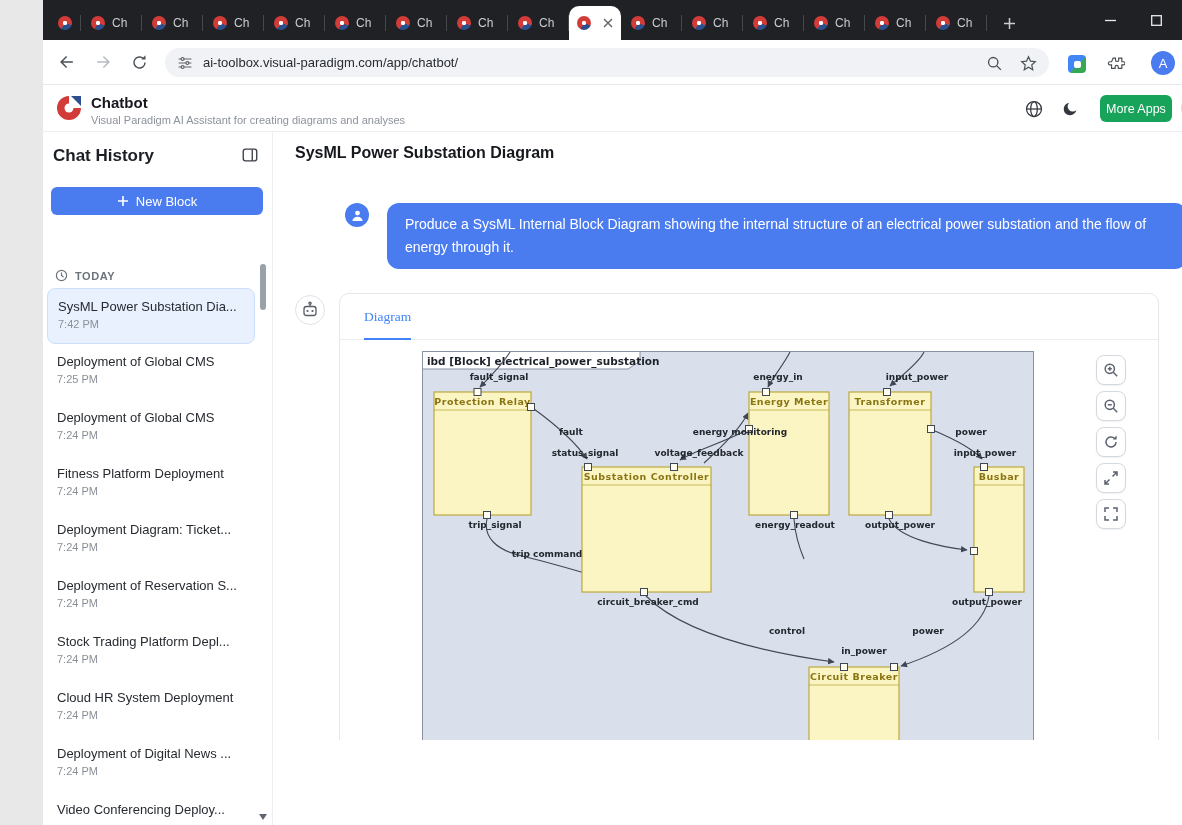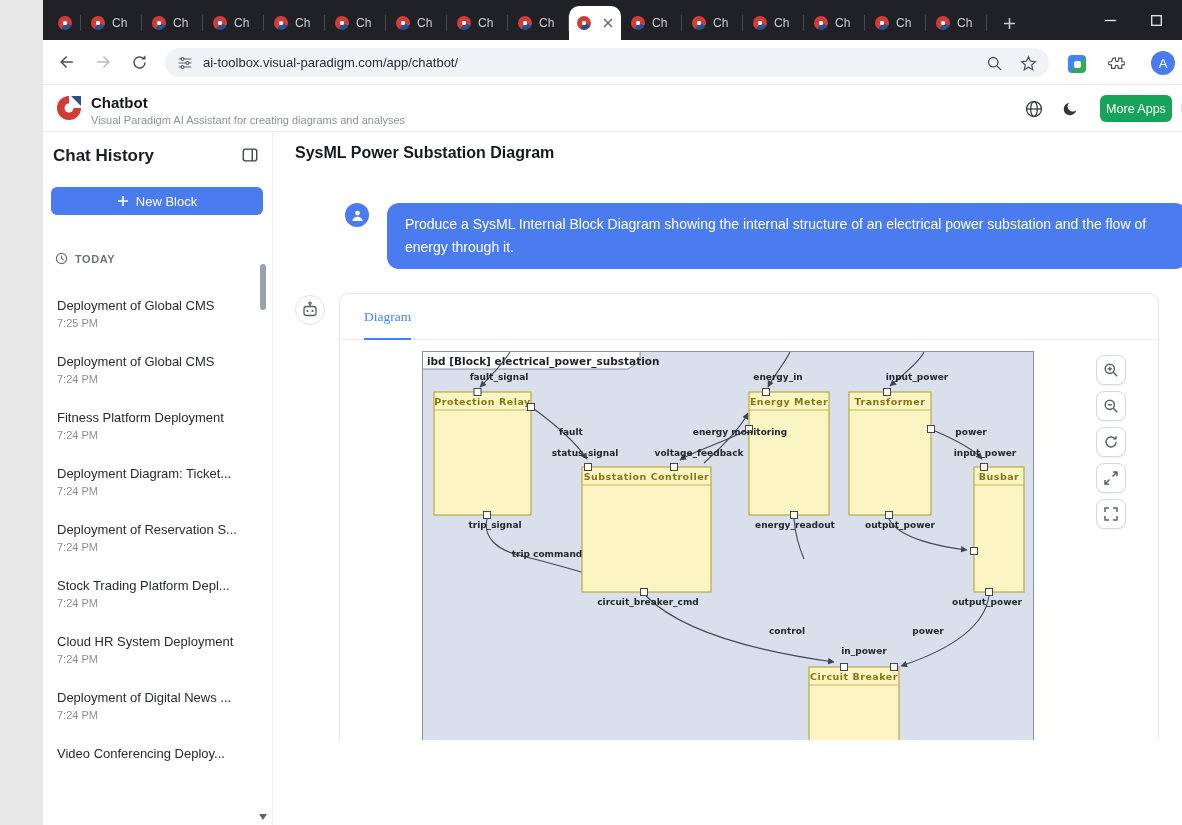--- a/index.html
+++ b/index.html
@@ -45,21 +45,21 @@
 
   
   #sidebar{position:absolute;left:0;top:132px;width:230px;height:693px;background:#fff;border-right:1px solid #eceef1;}
   #chat-history-title{position:absolute;left:10px;top:14px;font-size:17px;font-weight:bold;color:#1b1e24;}
   #collapse-btn{position:absolute;left:196px;top:12px;width:22px;height:22px;display:flex;align-items:center;justify-content:center;cursor:pointer;}
   #new-chat{position:absolute;left:8px;top:55px;width:212px;height:28px;background:#4a7cf0;border:none;border-radius:6px;
     color:#fff;font-size:13px;display:flex;align-items:center;justify-content:center;gap:7px;cursor:pointer;}
   #search-chats{position:absolute;left:8px;top:92px;width:212px;height:29px;border:1px solid #d6dae1;border-radius:8px;
     font-size:13px;padding:0 12px;color:#2a2f36;font-family:"Liberation Sans",sans-serif;}
   #search-chats::placeholder{color:#98a0ab;}
-  #today-row{position:absolute;left:12px;top:120px;display:flex;align-items:center;gap:7px;}
+  #today-row{position:absolute;left:12px;top:137px;display:flex;align-items:center;gap:7px;}
   #today-label{font-size:11px;font-weight:bold;letter-spacing:.6px;color:#6d737d;}
   #chat-list{position:absolute;left:0px;top:156px;width:214px;height:537px;overflow:hidden;}
   .chat-item{position:relative;height:56px;padding:10px 10px 0 10px;cursor:pointer;border-radius:8px;margin:0 2px 0 4px;}
   .chat-item.selected{background:#e8f1fd;border:1px solid #cbdffb;}
   .ci-title{font-size:13px;color:#272b31;white-space:nowrap;overflow:hidden;}
   .ci-time{font-size:11px;color:#8a9099;margin-top:4px;}
   
   #sb-scroll-thumb{position:absolute;left:217px;top:132px;width:6px;height:46px;border-radius:3px;background:#9aa2a9;cursor:pointer;}
   #sb-scroll-down{position:absolute;left:216px;top:682px;width:0;height:0;cursor:pointer;
     border-left:4px solid transparent;border-right:4px solid transparent;border-top:6px solid #5f6670;}
@@ -326,20 +326,24 @@
     <div id="today-row">
       <svg width="13" height="13" viewBox="0 0 14 14">
           <g fill="none" stroke="#6d737d" stroke-width="1.3">
             <circle cx="7" cy="7" r="5.5"></circle>
             <path d="M7,3.8 V7 L9.3,8.6"></path>
           </g>
         </svg>
       <span id="today-label">TODAY</span>
     </div>
     <div id="chat-list">
+      <div class="chat-item selected">
+        <div class="ci-title">SysML Power Substation Dia...</div>
+        <div class="ci-time">7:42 PM</div>
+      </div>
       <div class="chat-item">
         <div class="ci-title">Deployment of Global CMS</div>
         <div class="ci-time">7:25 PM</div>
       </div>
       <div class="chat-item">
         <div class="ci-title">Deployment of Global CMS</div>
         <div class="ci-time">7:24 PM</div>
       </div>
       <div class="chat-item">
         <div class="ci-title">Fitness Platform Deployment</div>

